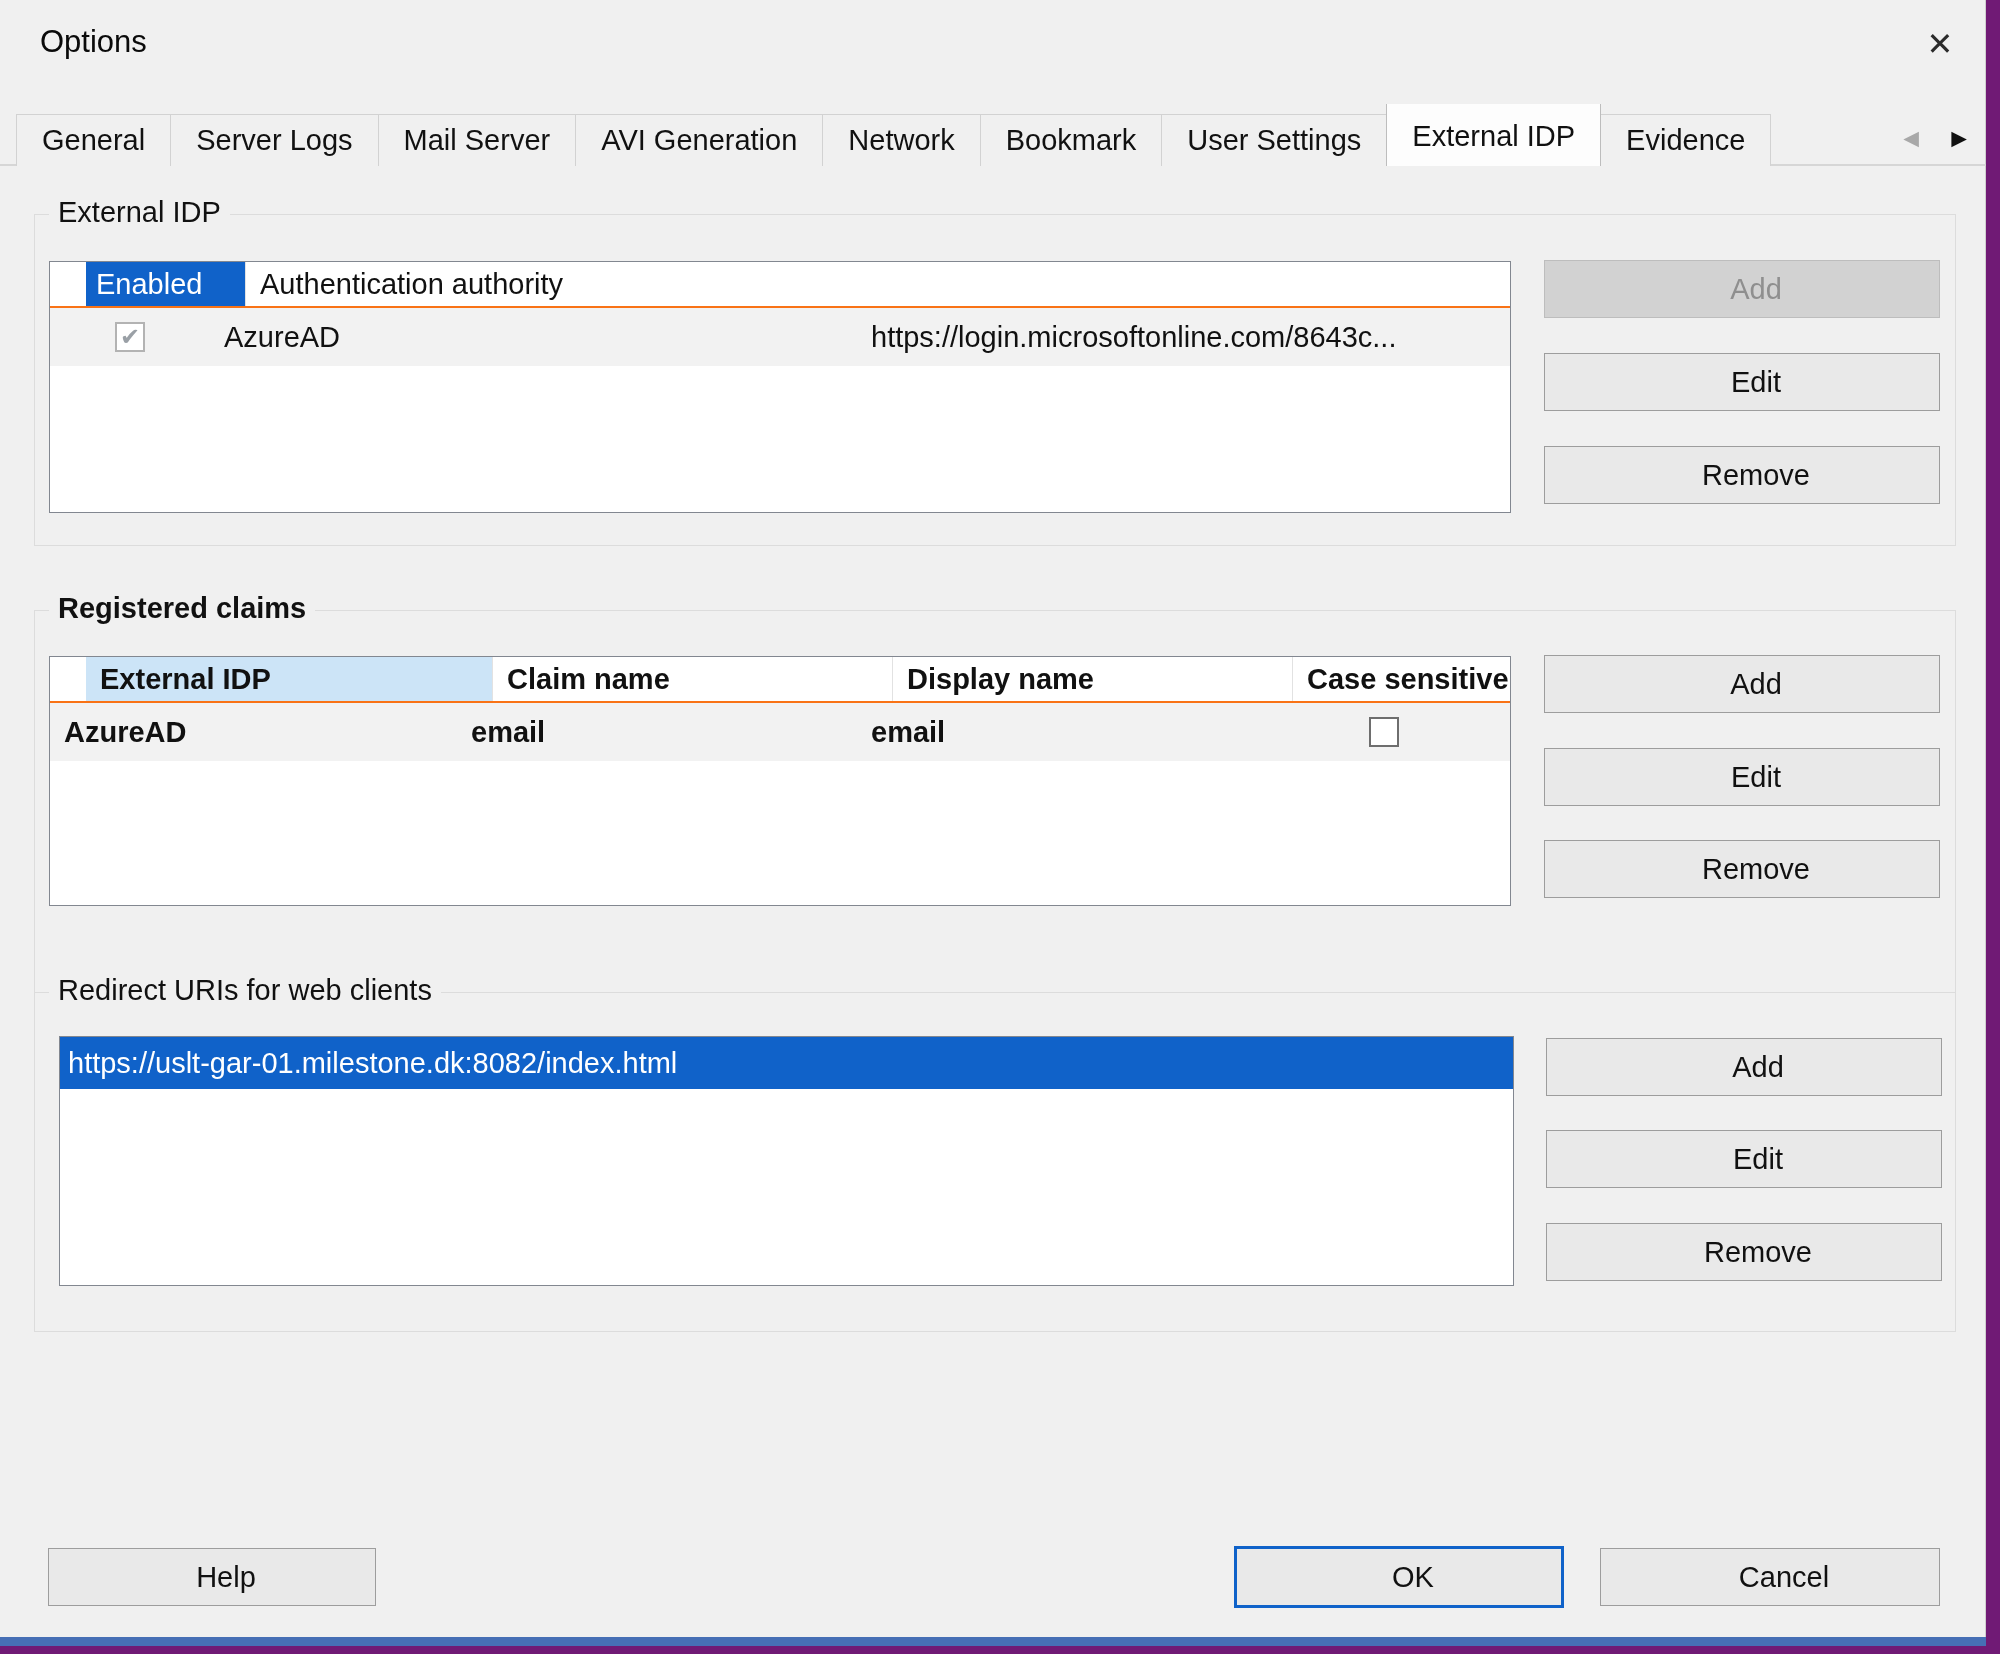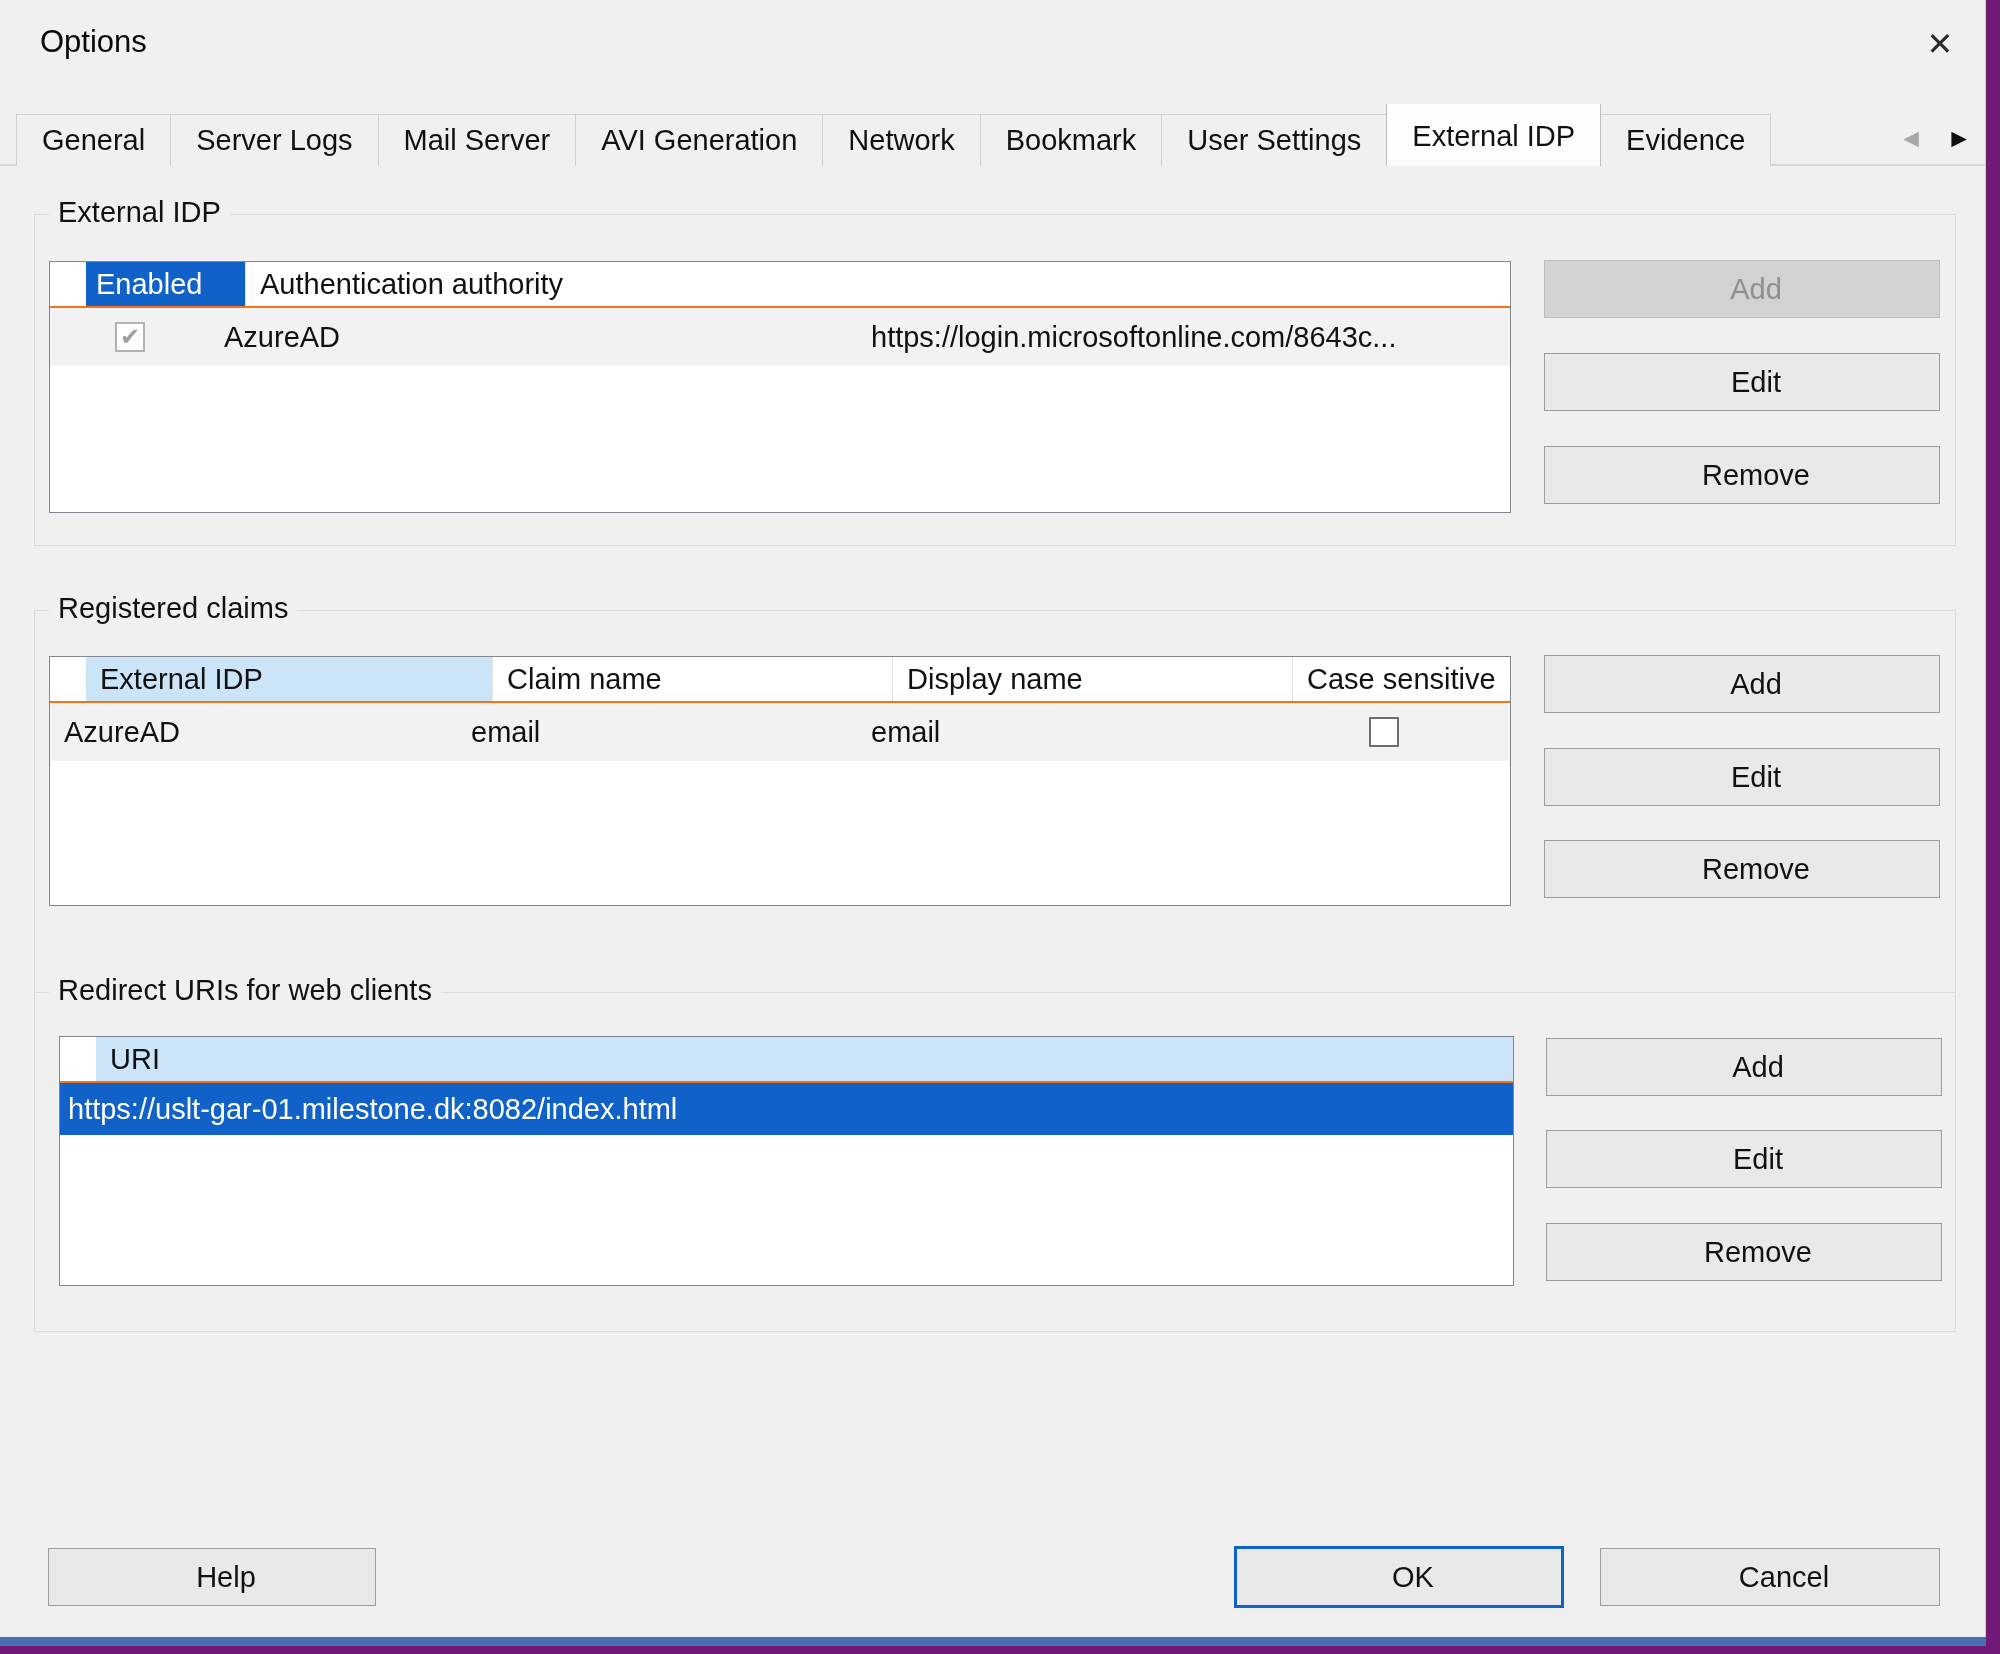--- a/index.html
+++ b/index.html
@@ -87,21 +87,21 @@
           </div>
           <div class="lt-cell" style="width:647px;">AzureAD</div>
           <div class="lt-cell" style="flex:1;">https://login.microsoftonline.com/8643c...</div>
         </div>
       </div>
     </div>
     <div class="btn disabled" style="left:1544px; top:260px;">Add</div>
     <div class="btn" style="left:1544px; top:353px;">Edit</div>
     <div class="btn" style="left:1544px; top:446px;">Remove</div>
 
-    <div class="groupbox" style="left:34px; top:610px; width:1922px; height:384px;">
+    <div class="groupbox" style="left:34px; top:610px; width:1922px; height:384px;font-weight:bold;">
       <div class="group-label">Registered claims</div>
       <div class="listtable" style="left:14px; top:45px; width:1462px; height:250px;">
         <div class="lt-header">
           <div class="lt-hcell hl-light" style="width:407px;">External IDP</div>
           <div class="lt-hcell" style="width:400px;">Claim name</div>
           <div class="lt-hcell" style="width:400px;">Display name</div>
           <div class="lt-hcell" style="flex:1; border-right:none;">Case sensitive</div>
         </div>
         <div class="lt-row">
           <div class="lt-cell" style="width:407px;">AzureAD</div>
@@ -113,23 +113,20 @@
         </div>
       </div>
     </div>
     <div class="btn" style="left:1544px; top:655px;">Add</div>
     <div class="btn" style="left:1544px; top:748px;">Edit</div>
     <div class="btn" style="left:1544px; top:840px;">Remove</div>
 
     <div class="groupbox" style="left:34px; top:992px; width:1922px; height:340px;">
       <div class="group-label">Redirect URIs for web clients</div>
       <div class="listtable" style="left:24px; top:43px; width:1455px; height:250px;">
-        <div class="lt-header">
-          <div class="lt-hcell hl-light" style="flex:1; border-right:none;">URI</div>
-        </div>
         <div class="lt-row selected">
           <div class="lt-cell" style="flex:1; padding-left:8px;">https://uslt-gar-01.milestone.dk:8082/index.html</div>
         </div>
       </div>
     </div>
     <div class="btn" style="left:1546px; top:1038px;">Add</div>
     <div class="btn" style="left:1546px; top:1130px;">Edit</div>
     <div class="btn" style="left:1546px; top:1223px;">Remove</div>
 
     <div class="btn" style="left:48px; top:1548px; width:328px;">Help</div>

